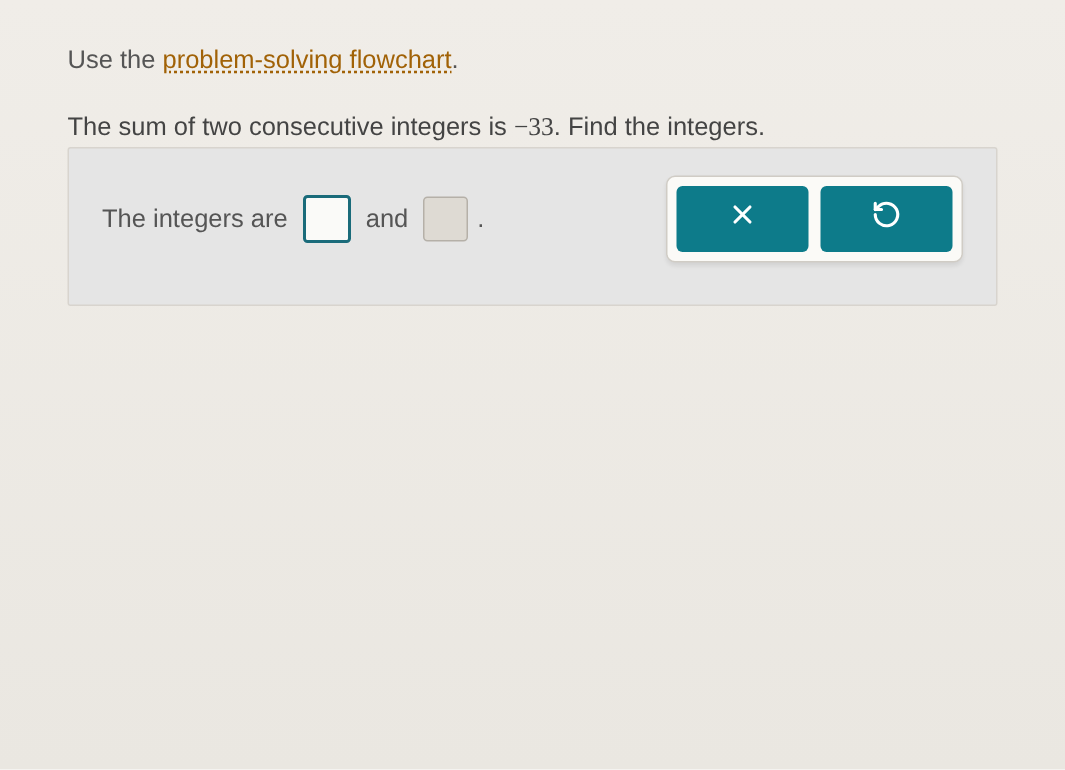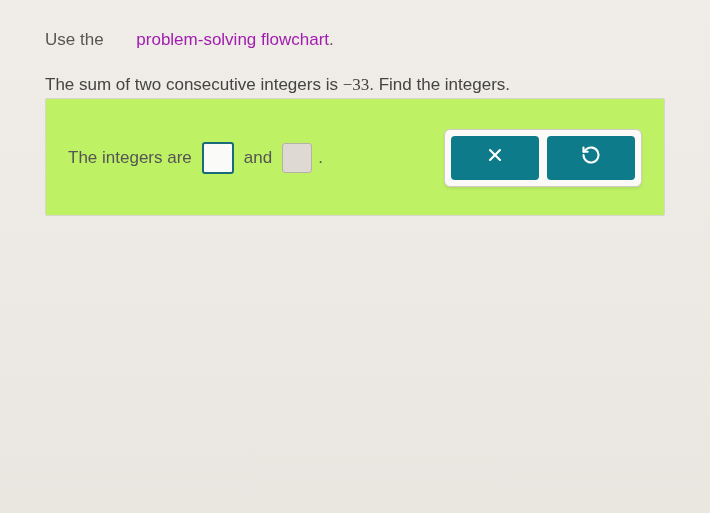--- a/index.html
+++ b/index.html
@@ -10,35 +10,35 @@
       font-family: Arial, Helvetica, sans-serif;
       color: #444;
       padding: 30px 45px;
       font-size: 17px;
     }
     .instruction {
       margin-bottom: 22px;
       color: #555;
     }
     .link {
-      color: #a21caf;
+      color: #a16207;
+      text-decoration: underline;
       text-decoration-style: dotted;
       text-underline-offset: 3px;
       cursor: pointer;
-      margin-left: 28px;
     }
     .problem {
       color: #444;
       line-height: 1.5;
     }
     .neg { font-family: 'Times New Roman', serif; }
     .answer-panel {
       border: 1px solid #d8d4ce;
-      background: #bef264;
-      padding: 30px 22px 28px 22px;
+      background: #e5e5e5;
+      padding: 18px 22px 28px 22px;
       display: flex;
       align-items: center;
       position: relative;
       border-radius: 2px;
     }
     .answer-text {
       color: #555;
       display: flex;
       align-items: center;
       gap: 10px;

